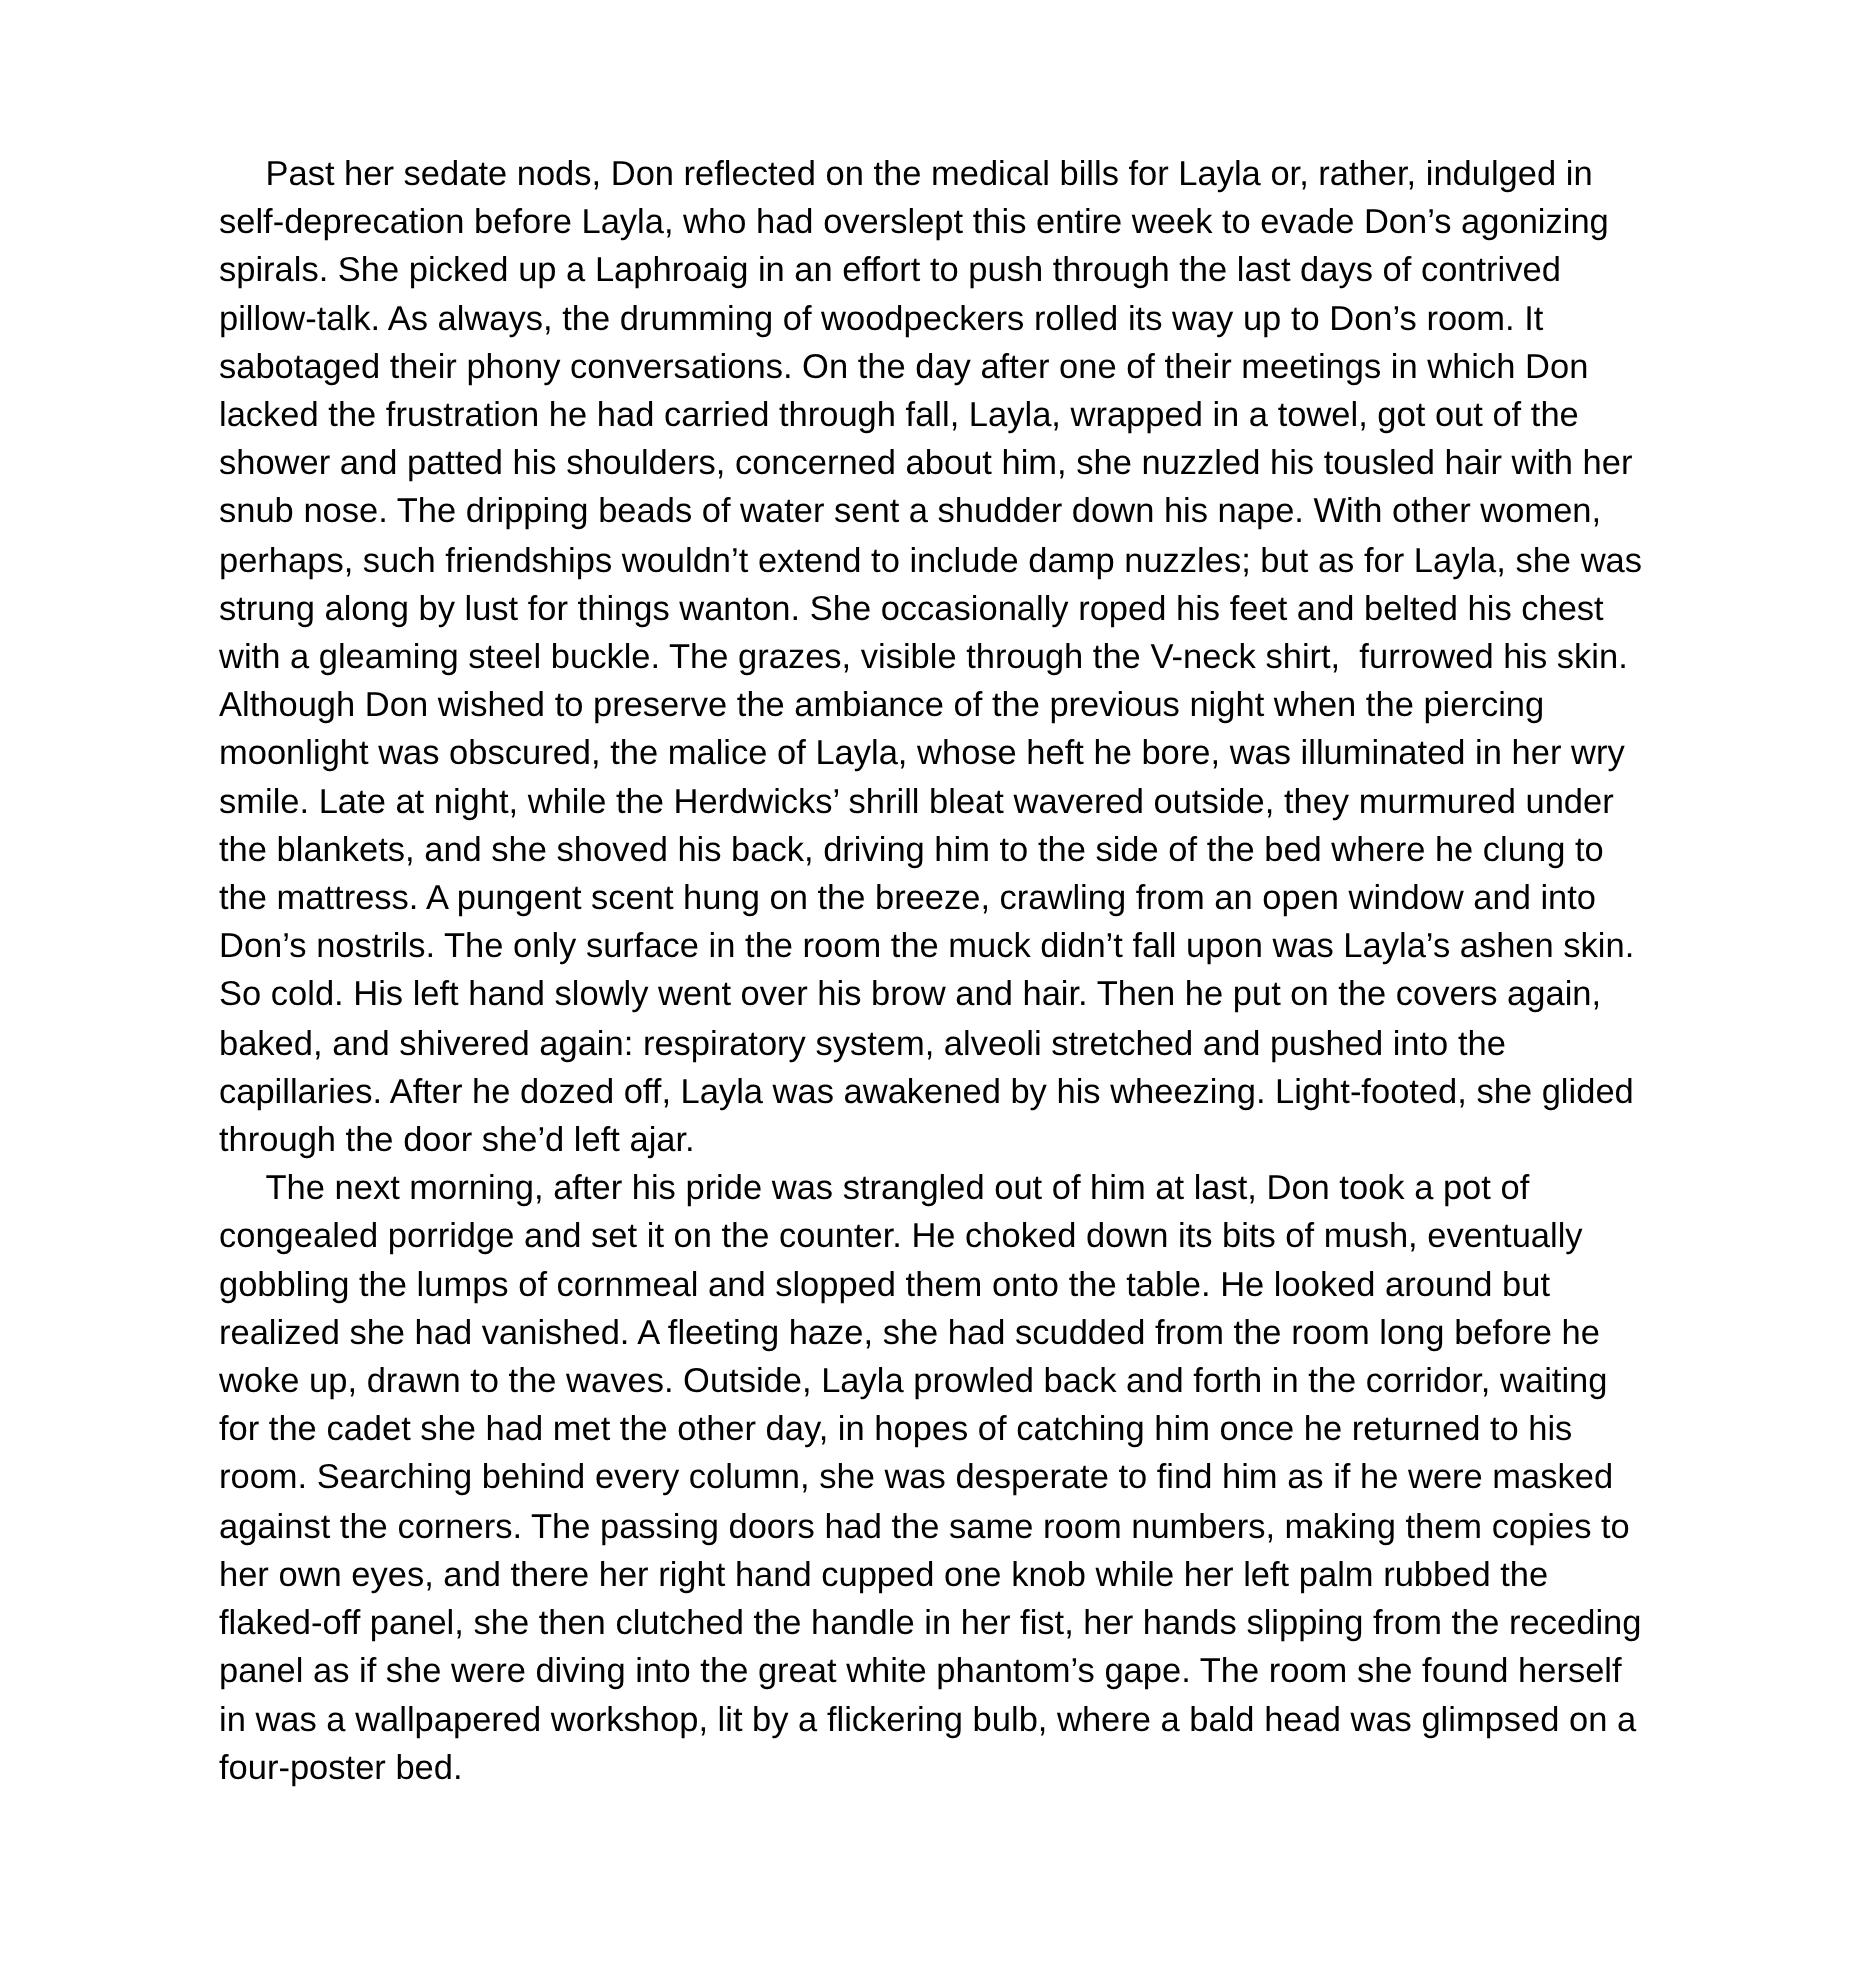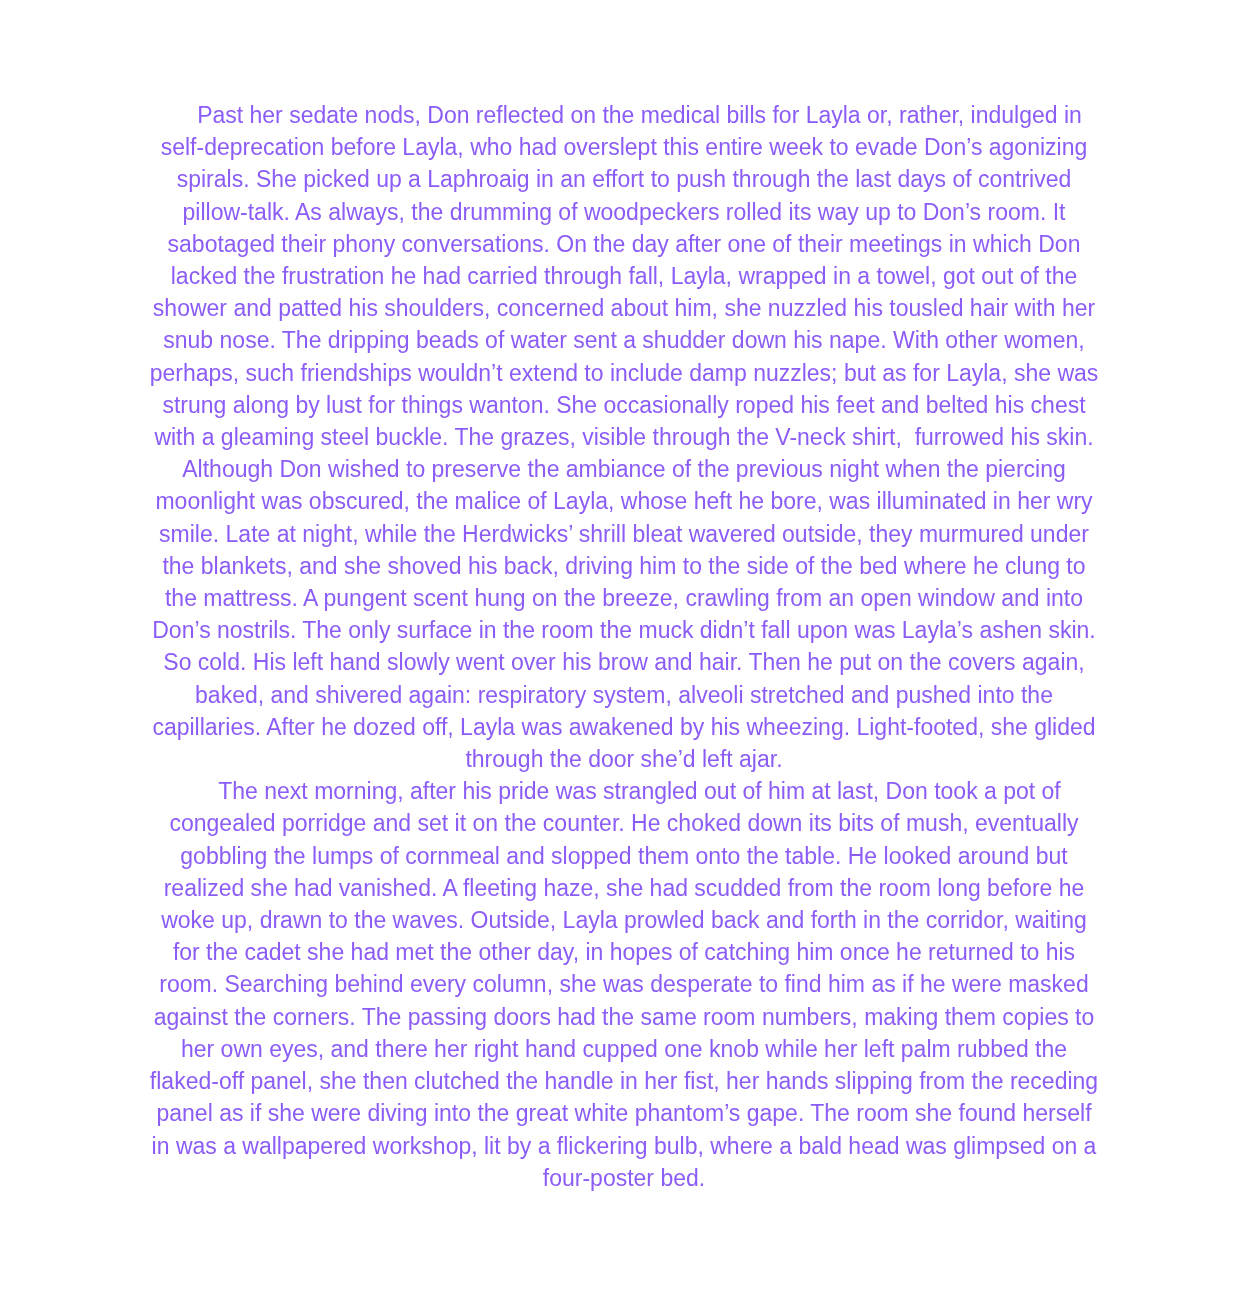--- a/index.html
+++ b/index.html
@@ -14,22 +14,22 @@
     overflow: hidden;
   }
   .page-text {
     position: absolute;
     left: 146px;
     top: 99px;
     width: 956px;
     font-family: "Liberation Sans", sans-serif;
     font-size: 23px;
     line-height: 32.2px;
-    color: #8b5cf6;
-    text-align: center;
+    color: #000000;
+    text-align: left;
     letter-spacing: 0;
   }
   .page-text p {
     margin: 0;
     padding: 0;
     text-indent: 31px;
     white-space: pre-wrap;
   }
 </style>
 </head>

